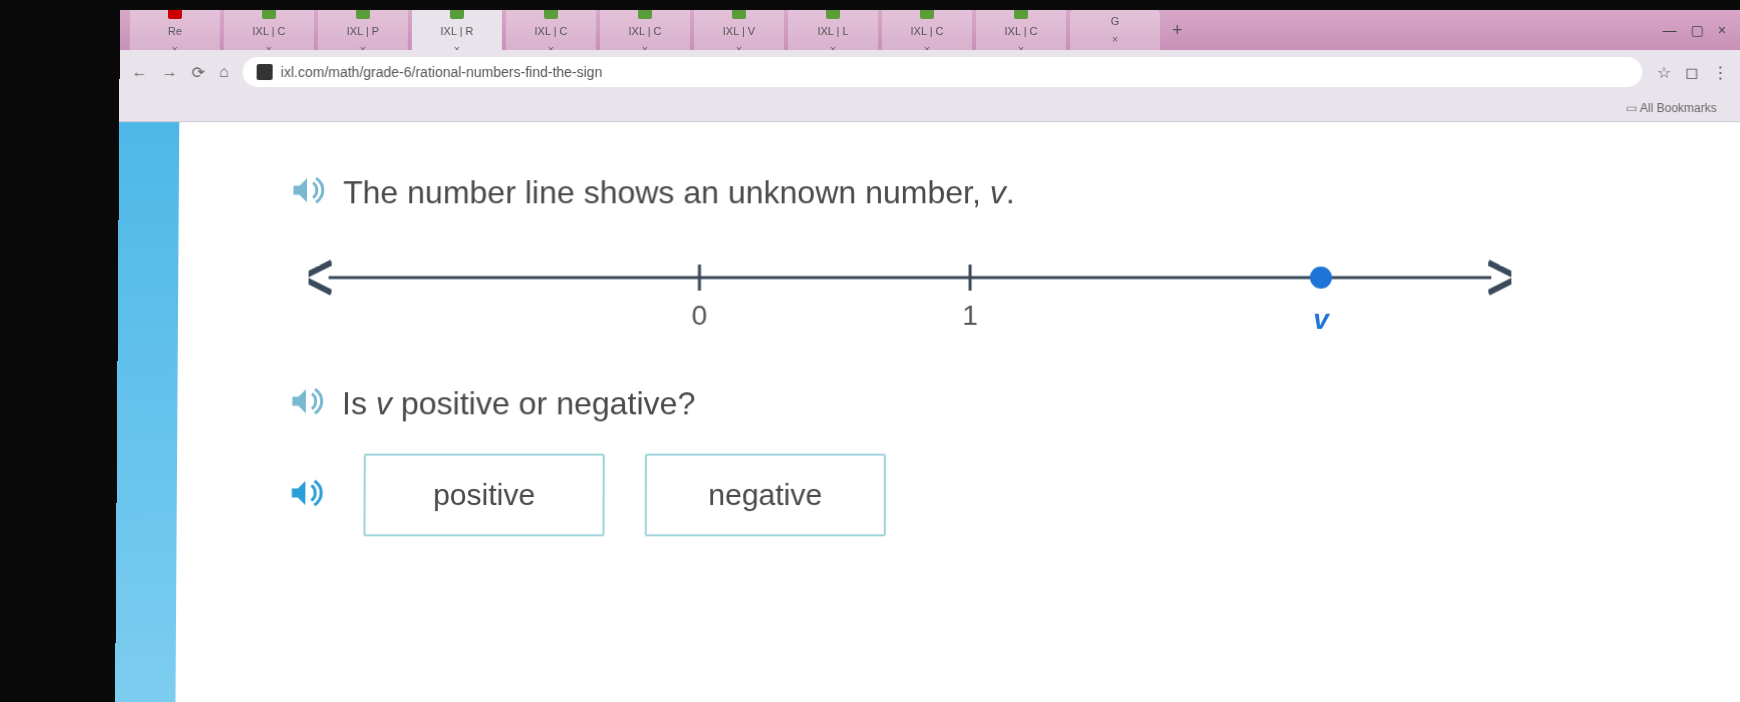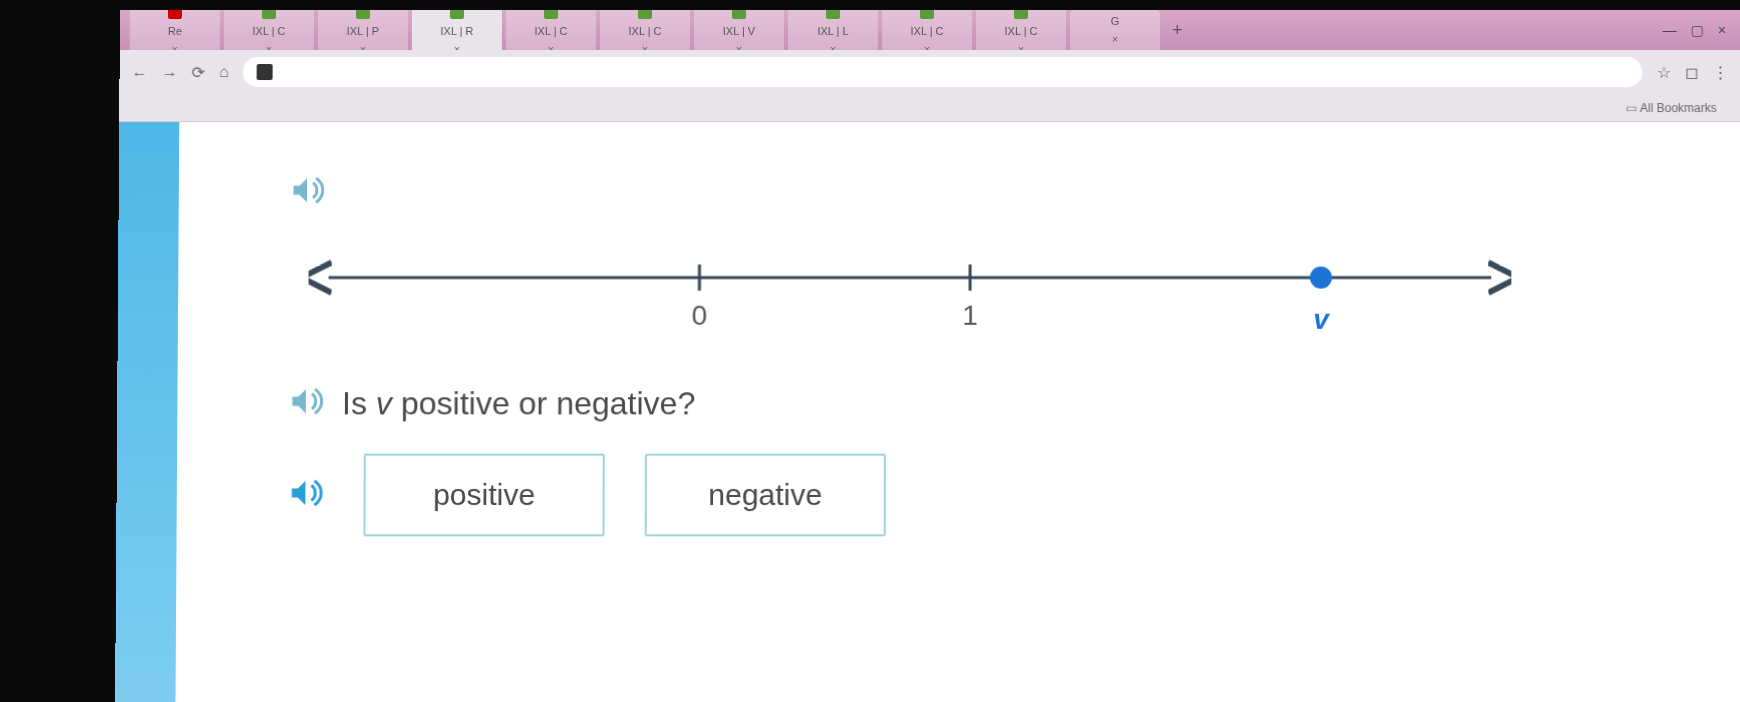--- a/index.html
+++ b/index.html
@@ -233,20 +233,21 @@
     </div>
   </div>
 
   <div class="addr-bar">
     <span class="nav-icon">←</span>
     <span class="nav-icon">→</span>
     <span class="nav-icon">⟳</span>
     <span class="nav-icon">⌂</span>
     <div class="url-box">
       <span class="site-icon"></span>
+      <span>ixl.com/math/grade-6/rational-numbers-find-the-sign</span>
     </div>
     <div class="right-icons">
       <span>☆</span>
       <span>◻</span>
       <span>⋮</span>
     </div>
   </div>
 
   <div class="bookmark-row">
     <span>▭ <span>All Bookmarks</span></span>
@@ -256,20 +257,23 @@
     <div class="sidebar-strip"></div>
     <div class="content">
 
       <div class="question-row">
         <span class="speaker-icon">
           <svg viewBox="0 0 24 24" fill="#78b8d0">
               <path d="M3 9v6h4l5 5V4L7 9H3z"></path>
               <path d="M16 7c1.5 1 2.5 3 2.5 5s-1 4-2.5 5" stroke="#78b8d0" stroke-width="2" fill="none"></path>
               <path d="M18 4c3 2 4.5 5 4.5 8s-1.5 6-4.5 8" stroke="#78b8d0" stroke-width="2" fill="none"></path>
             </svg>
+        </span>
+        <span class="q-text">
+          <span>The number line shows an unknown number, </span><span class="var">v</span><span>.</span>
         </span>
       </div>
 
       <div class="numberline-wrap">
         <svg class="nl-svg" viewBox="0 0 1200 110">
           <defs>
             <marker id="arrL" markerWidth="12" markerHeight="12" refX="11" refY="6" orient="auto">
               <path d="M12,1 L2,6 L12,11" fill="none" stroke="#3a4a5a" stroke-width="2"></path>
             </marker>
             <marker id="arrR" markerWidth="12" markerHeight="12" refX="1" refY="6" orient="auto">

